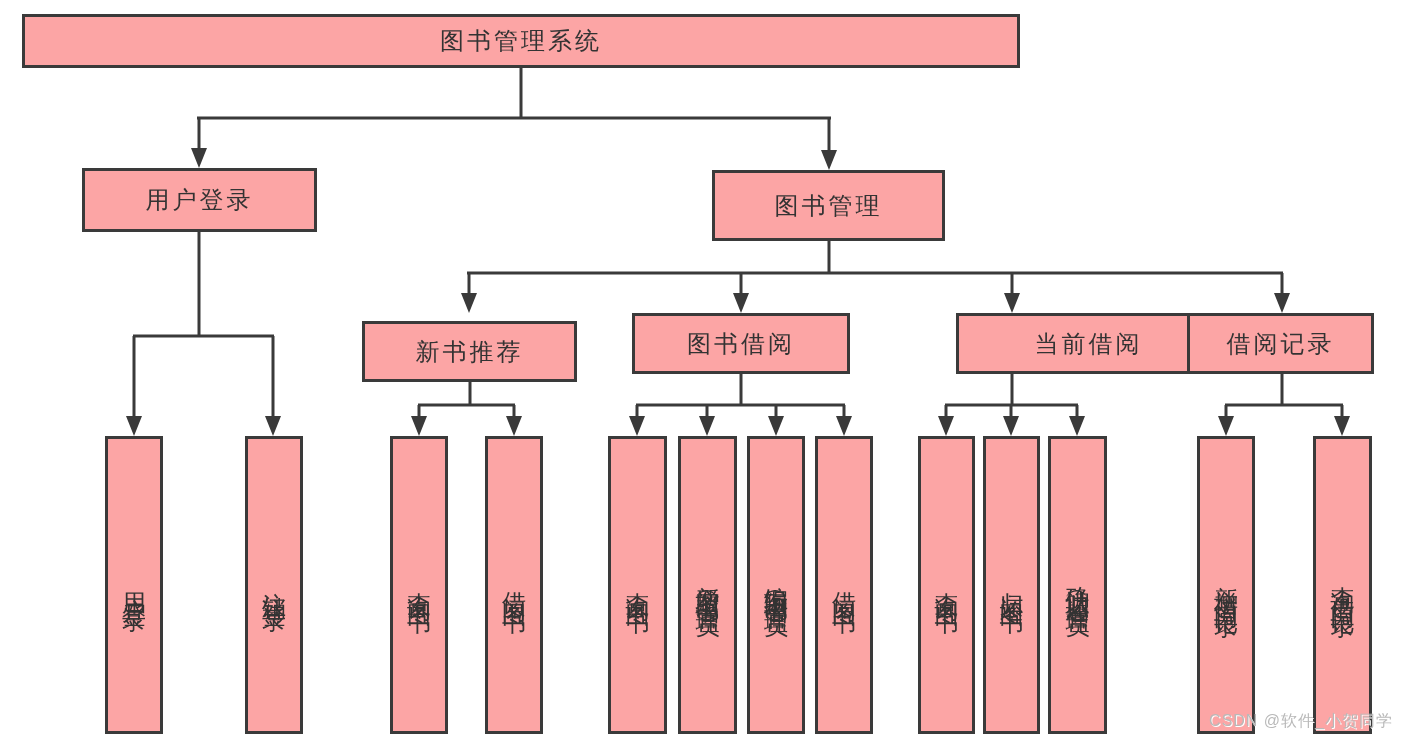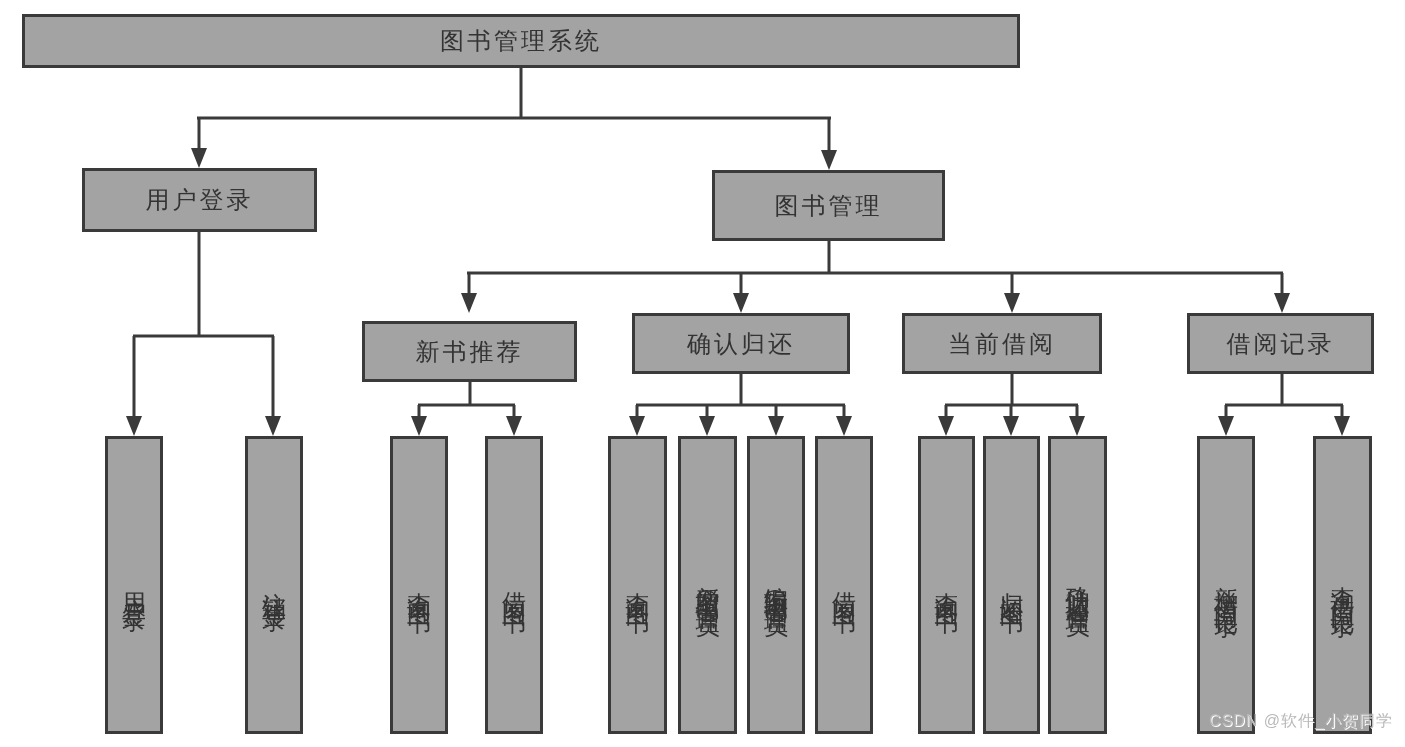--- a/index.html
+++ b/index.html
@@ -13,21 +13,21 @@
     position:relative;
     width:1405px;height:747px;
     background:var(--bg);
     font-family:"Liberation Sans","DejaVu Sans",sans-serif;
     color:var(--text);
     overflow:hidden;
   }
   svg.wires{position:absolute;left:0;top:0;z-index:1;}
   .node{
     position:absolute;
-    background:#a3a3a3;
+    background:#fca5a5;
     border:3px solid var(--line);
     display:flex;align-items:center;justify-content:center;
     z-index:2;
   }
   .node .lbl{
     font-size:24px;
     letter-spacing:3px;
     color:var(--text);
     white-space:nowrap;
   }
@@ -126,23 +126,23 @@
     <span class="lbl">用户登录</span>
   </div>
   <div class="node l2-book">
     <span class="lbl">图书管理</span>
   </div>
 
   <div class="node l3" style="left:362px;width:215px;margin-top:8px;">
     <span class="lbl">新书推荐</span>
   </div>
   <div class="node l3" style="left:632px;width:218px;">
-    <span class="lbl">确认归还</span>
+    <span class="lbl">图书借阅</span>
   </div>
-  <div class="node l3" style="left:902px;width:200px;">
+  <div class="node l3" style="left:956px;width:265px;">
     <span class="lbl">当前借阅</span>
   </div>
   <div class="node l3" style="left:1172px;width:187px;margin-left:15px;">
     <span class="lbl">借阅记录</span>
   </div>
 
   <div class="node leaf" style="left:105px;width:58px;">
     <span class="lbl">用户登录</span>
   </div>
   <div class="node leaf" style="left:245px;width:58px;">

